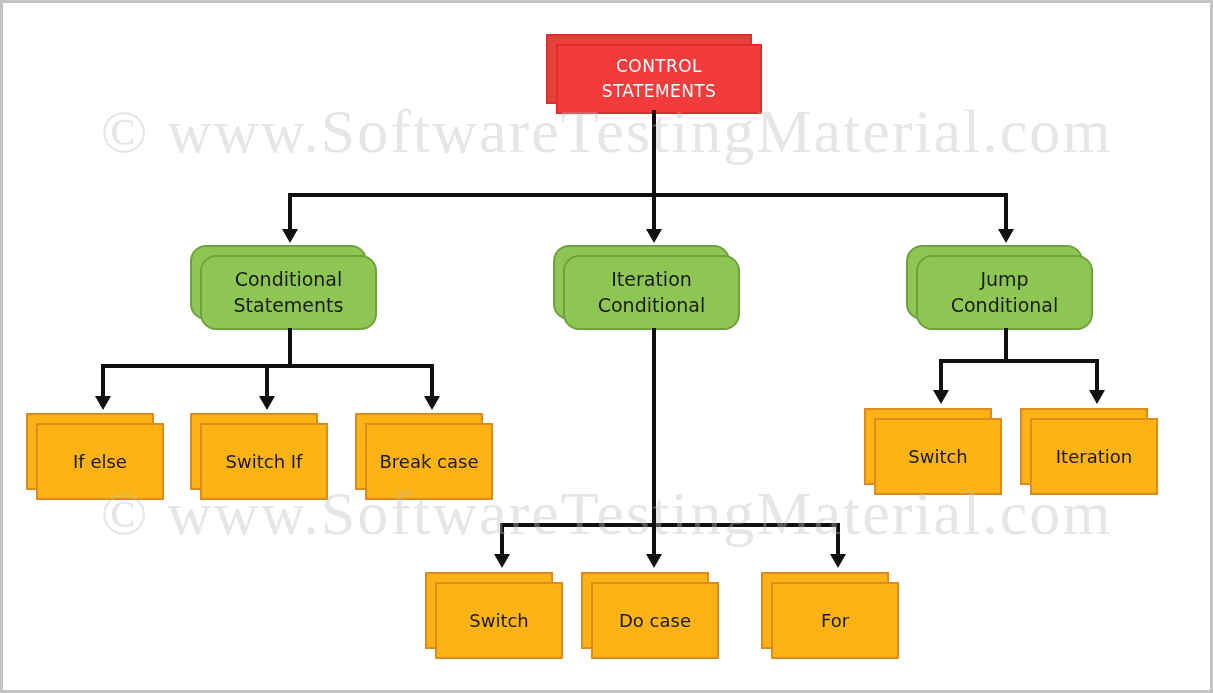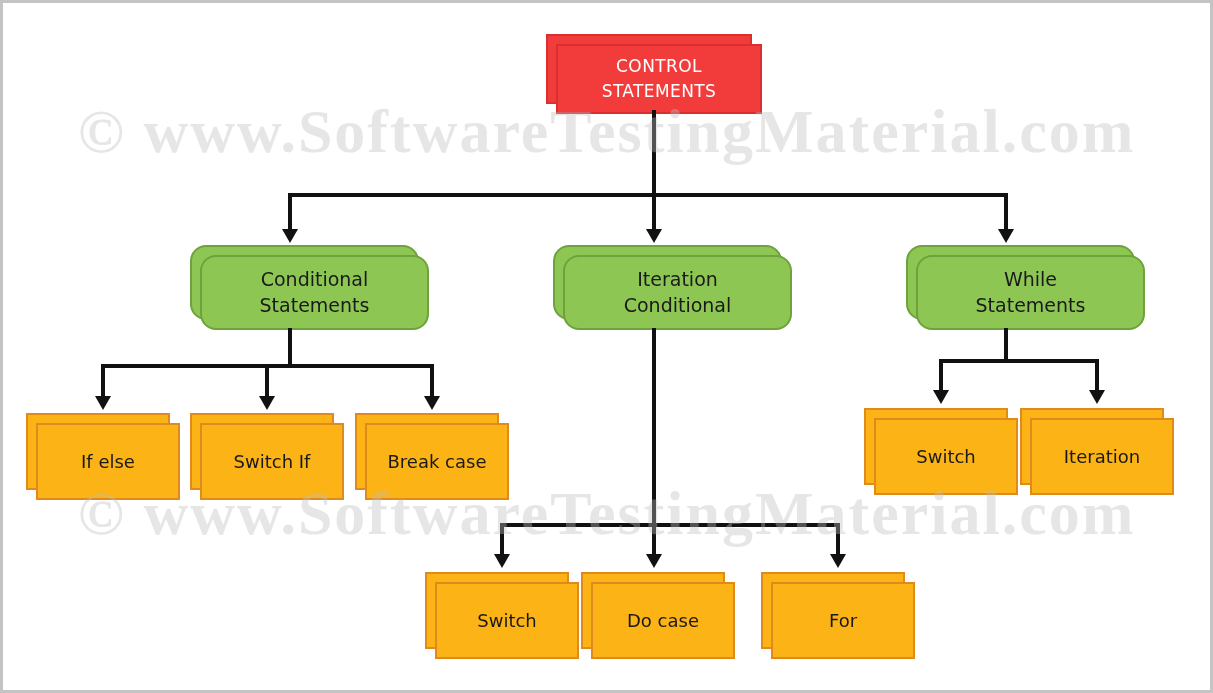--- a/index.html
+++ b/index.html
@@ -22,30 +22,30 @@
     width:206px;height:70px;
     background:var(--root_fill);
     border:2px solid var(--root_border);
   }
   .root .lbl{
     color:var(--root_text);font-weight:normal;font-size:17px;line-height:1.45;
     max-width:150px;letter-spacing:.4px;
   }
 
   .branch .box{
-    width:229px;height:75px;border-radius:16px;
+    width:177px;height:75px;border-radius:16px;
     background:var(--branch_fill);
     border:2px solid var(--branch_border);
   }
   .branch .lbl{
     color:var(--node_text);font-size:19px;line-height:1.35;max-width:150px;
   }
 
   .leaf .box{
-    width:144px;height:77px;
+    width:128px;height:77px;
     background:var(--leaf_fill);
     border:2px solid var(--leaf_border);
   }
   .leaf .lbl{color:var(--node_text);font-size:18px;}
 
   
   .vline,.hline{position:absolute;background:var(--connector);z-index:3;}
   .vline{width:4px;}
   .hline{height:4px;}
   .arrow{
@@ -55,21 +55,20 @@
     border-top:14px solid var(--connector);
   }
 
   
   .watermark{
     position:absolute;left:50%;transform:translateX(-50%);
     z-index:4;white-space:nowrap;pointer-events:none;
     font-family:"Liberation Serif","DejaVu Serif",serif;
     font-size:62px;letter-spacing:2px;
     color:var(--watermark);
-    font-weight:bold;
   }
   .wm-1{top:96px;}
   .wm-2{top:478px;}
 </style>
 </head>
 <body>
 
 <div class="canvas">
 
   <div class="watermark wm-1">© www.SoftwareTestingMaterial.com</div>
@@ -98,21 +97,21 @@
   </div>
   <div class="stack branch" style="left:553px;top:245px;">
     <div class="box back"></div>
     <div class="box front">
       <span class="lbl">Iteration Conditional</span>
     </div>
   </div>
   <div class="stack branch" style="left:906px;top:245px;">
     <div class="box back"></div>
     <div class="box front">
-      <span class="lbl">While Statements</span>
+      <span class="lbl">Jump Conditional</span>
     </div>
   </div>
 
   <div class="vline" style="left:288px;top:328px;height:40px;"></div>
   <div class="hline" style="left:101px;top:364px;width:333px;"></div>
   <div class="vline" style="left:101px;top:364px;height:33px;"></div>
   <div class="vline" style="left:265px;top:364px;height:33px;"></div>
   <div class="vline" style="left:430px;top:364px;height:33px;"></div>
   <div class="arrow" style="left:95px;top:396px;"></div>
   <div class="arrow" style="left:259px;top:396px;"></div>

